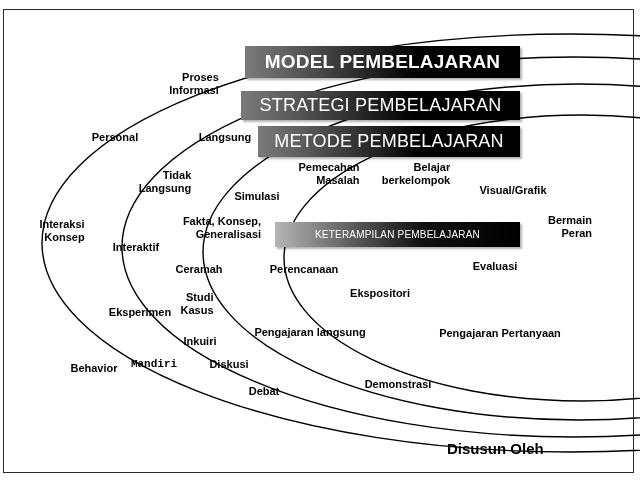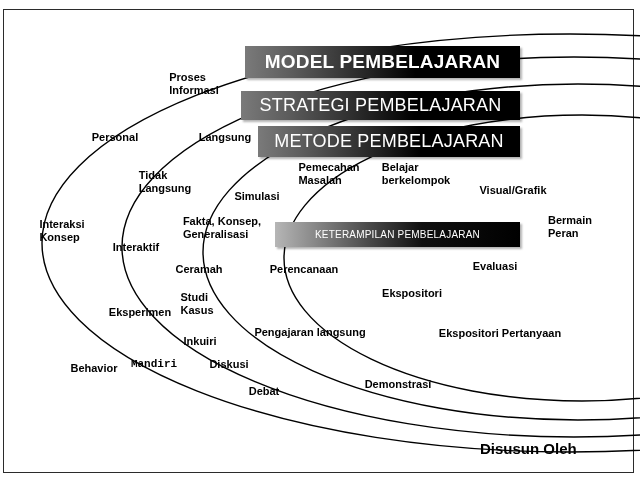--- a/index.html
+++ b/index.html
@@ -71,35 +71,34 @@
   #banner-keterampilan {
     left: 275px; top: 222px; width: 245px; height: 25px;
     font-size: 10px; font-weight: normal;
   }
   
   .lbl {
     position: absolute;
     font-size: 11px;
     font-weight: bold;
     color: #000000;
-    text-align: left;
+    text-align: right;
     line-height: 13px;
     white-space: pre-line;
     transform: translate(-50%, -50%);
   }
   
   #credit {
     position: absolute;
     left: 447px;
     top: 440px;
     font-size: 15px;
     font-weight: bold;
     color: #000000;
     white-space: nowrap;
-    margin-left: 33px;
   }
   #exit-wrap {
     position: absolute;
     left: 560px;
     top: 416px;
     width: 52px;
     height: 58px;
   }
   #exit-button {
     position: absolute;
@@ -194,23 +193,23 @@
 Peran</div>
       <div class="lbl" style="left: 222px; top: 228px;">Fakta, Konsep,
 Generalisasi</div>
       <div class="lbl" style="left: 199px; top: 269px;">Ceramah</div>
       <div class="lbl" style="left: 197px; top: 304px;">Studi
 Kasus</div>
       <div class="lbl" style="left: 200px; top: 341px;">Inkuiri</div>
       <div class="lbl" style="left: 229px; top: 364px;">Diskusi</div>
       <div class="lbl" style="left: 264px; top: 391px;">Debat</div>
       <div class="lbl" style="left: 304px; top: 269px;">Perencanaan</div>
-      <div class="lbl" style="left: 412px; top: 293px;">Ekspositori</div>
+      <div class="lbl" style="left: 380px; top: 293px;">Ekspositori</div>
       <div class="lbl" style="left: 310px; top: 332px;">Pengajaran langsung</div>
       <div class="lbl" style="left: 398px; top: 384px;">Demonstrasi</div>
-      <div class="lbl" style="left: 500px; top: 333px;">Ekspositori Pertanyaan</div>
+      <div class="lbl" style="left: 500px; top: 333px;">Pengajaran Pertanyaan</div>
       <div class="lbl" style="left: 495px; top: 266px;">Evaluasi</div>
     </div>
 
   <div id="credit">Disusun Oleh</div>
 
 
 </div>
 
 </body></html>

